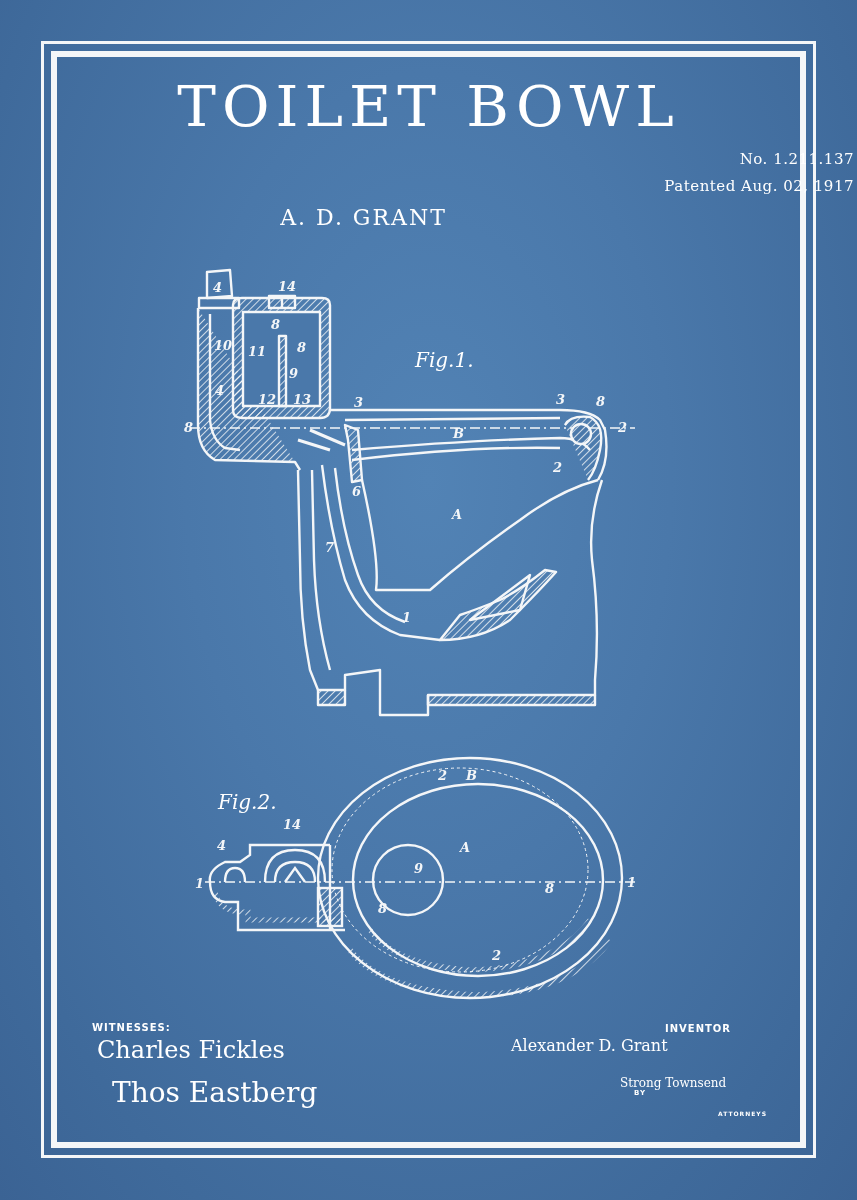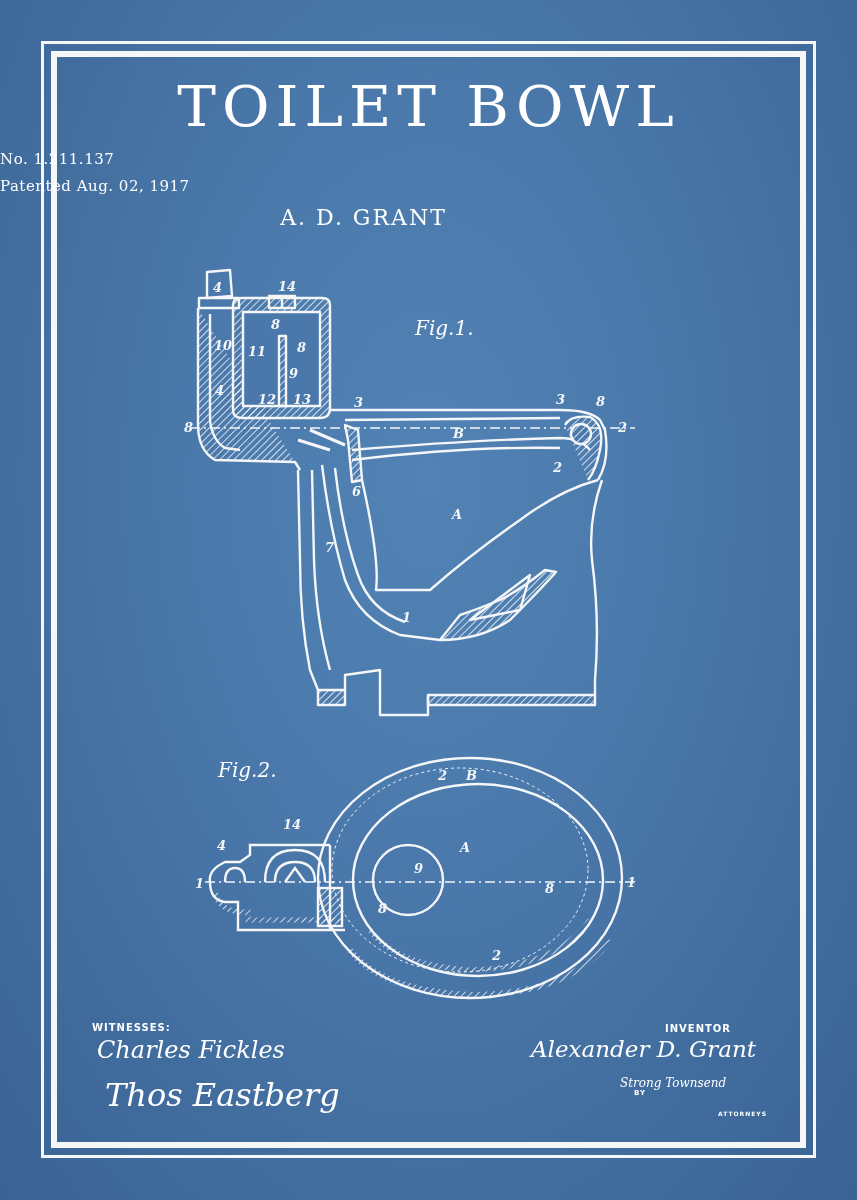--- a/index.html
+++ b/index.html
@@ -16,41 +16,42 @@
   .frame-inner {
     position:absolute; left:51px; top:51px; width:755px; height:1097px;
     border:6px solid #f4f6f8; box-sizing:border-box;
   }
   .title {
     position:absolute; left:0; width:857px; top:72px; text-align:center;
     font-family: "DejaVu Serif", serif; font-size:58px; letter-spacing:6px;
     font-weight:normal; line-height:70px; transform:scaleY(0.95);
   }
   .sub {
-    position:absolute; left:0; width:854px; text-align:left;
+    position:absolute; left:0; width:854px; text-align:right;
     font-family:"DejaVu Serif", serif; font-size:15px; letter-spacing:0.5px;
   }
   .sub.no { top:150px; }
   .sub.date { top:177px; }
   .inventor-name {
     position:absolute; left:0; width:727px; top:205px; text-align:center;
     font-family:"DejaVu Serif", serif; font-size:22px; letter-spacing:2px;
   }
   svg.drawing { position:absolute; left:0; top:0; }
   .small-caps {
     position:absolute; font-family:"DejaVu Sans", sans-serif; font-weight:bold;
     font-size:10px; letter-spacing:1px;
   }
   .sig {
-    position:absolute; font-family:"DejaVu Serif", serif; font-style:italic;
+    position:absolute; font-family:"DejaVu Serif", serif; 
     color:#fff;
   }
   .fig-label {
     position:absolute; font-family:"DejaVu Serif", serif; font-style:italic;
     font-size:20px;
+    margin-top:32px;
   }
 </style>
 </head>
 <body>
 
 <div class="frame-outer"></div>
 <div class="frame-inner"></div>
 
 <div class="title">TOILET BOWL</div>
 <div class="sub no">No. 1.211.137</div>
@@ -171,19 +172,19 @@
     <text x="378" y="913">8</text>
     <text x="492" y="960">2</text>
   </g>
 </svg>
 
 <div class="fig-label" style="left:415px; top:316px;">Fig.1.</div>
 <div class="fig-label" style="left:218px; top:758px;">Fig.2.</div>
 
 <div class="small-caps" style="left:92px; top:1022px;">WITNESSES:</div>
 <div class="sig" style="left:97px; top:1036px; font-size:24px;">Charles Fickles</div>
-<div class="sig" style="left:105px; top:1076px; font-size:32px;">Thos Eastberg</div>
+<div class="sig" style="left:112px; top:1076px; font-size:28px;">Thos Eastberg</div>
 
 <div class="small-caps" style="left:665px; top:1023px;">INVENTOR</div>
-<div class="sig" style="left:531px; top:1036px; font-size:23px;">Alexander D. Grant</div>
+<div class="sig" style="left:511px; top:1036px; font-size:16px;">Alexander D. Grant</div>
 <div class="small-caps" style="left:602px; top:1089px; font-size:7px;margin-left:32px;">BY</div>
 <div class="sig" style="left:620px; top:1076px; font-size:12px;">Strong Townsend</div>
 <div class="small-caps" style="left:718px; top:1110px; font-size:6px;">ATTORNEYS</div>
 
 </body></html>

